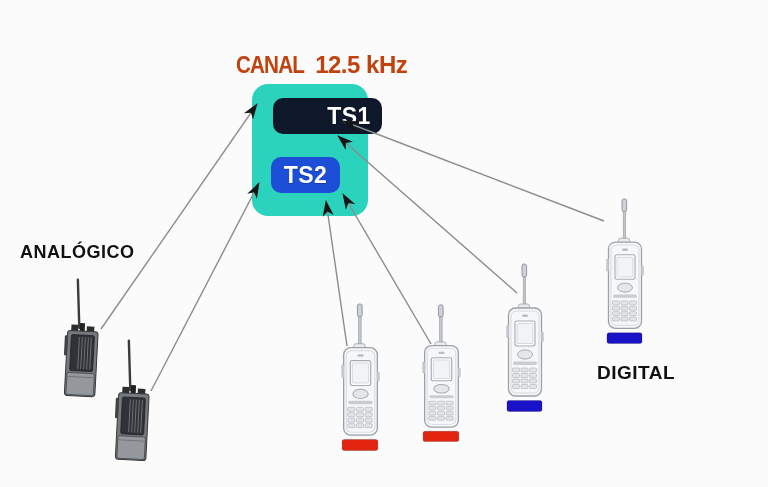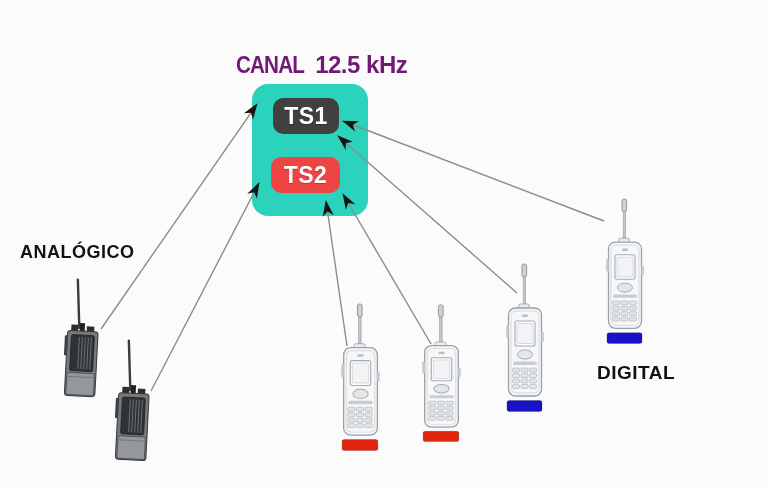--- a/index.html
+++ b/index.html
@@ -62,30 +62,30 @@
   
   #arrow-layer{ position:absolute; left:0; top:0; width:768px; height:487px; }
   .radio{ position:absolute; }
   .radio svg{ display:block; width:100%; height:100%; }
 </style>
 </head>
 <body>
 
 <div id="stage" style="background: rgb(251, 251, 251);">
 
-  <div id="channel-title" style="color: #701a75;">
+  <div id="channel-title" style="color: #c2410c;">
     <span class="word">CANAL</span>
     <span>12.5 kHz</span>
   </div>
 
   <div id="channel-box" style="background: rgb(43, 211, 189);"></div>
 
-  <div id="ts1-slot" class="timeslot" style="background: #404040; color: rgb(255, 255, 255);">TS1</div>
-
-  <div id="ts2-slot" class="timeslot" style="background: #ef4444; color: rgb(255, 255, 255);">TS2</div>
+  <div id="ts1-slot" class="timeslot" style="background: #0f172a; color: rgb(255, 255, 255); padding-left: 43px;">TS1</div>
+
+  <div id="ts2-slot" class="timeslot" style="background: #1d4ed8; color: rgb(255, 255, 255);">TS2</div>
 
   <div id="digital-label" class="group-label">DIGITAL</div>
 
   <div id="analog-label" class="group-label">ANALÓGICO</div>
 
   <svg id="arrow-layer" viewBox="0 0 768 487" xmlns="http://www.w3.org/2000/svg">
     <defs>
       <marker id="ah" markerUnits="userSpaceOnUse" markerWidth="16" markerHeight="13" refX="15" refY="6.5" orient="auto">
         <polygon points="0,1 16,6.5 0,12 4.5,6.5" fill="#151515"></polygon>
       </marker>

